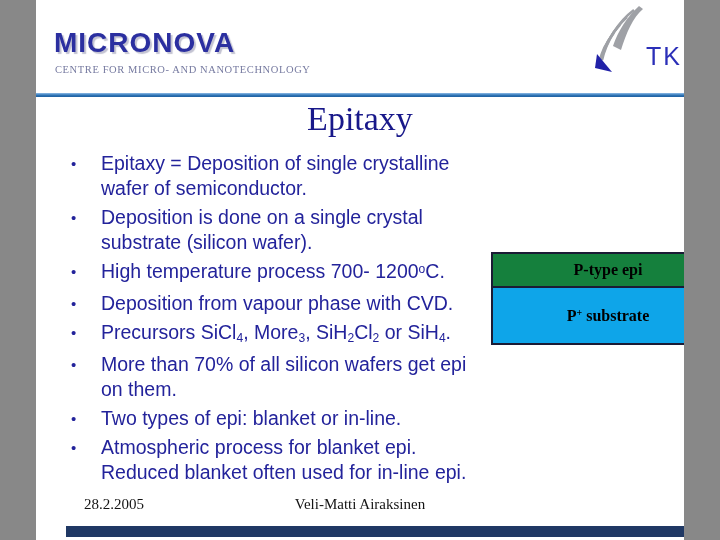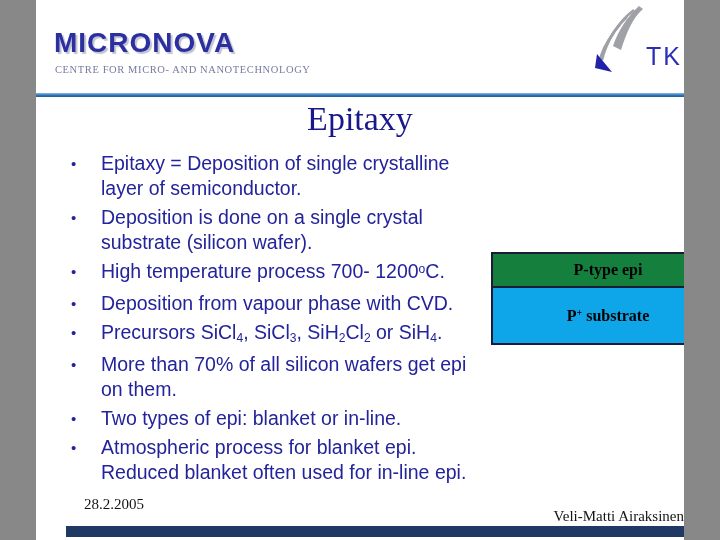--- a/index.html
+++ b/index.html
@@ -62,22 +62,22 @@
   }
   .diagram-layer:nth-child(1) { height:36px; }
   .diagram-layer:nth-child(2) { height:59px; margin-top:-2px; }
 
   
   .footer-date {
     position:absolute; left:48px; top:496px;
     font-family:"Liberation Serif", serif; font-size:15px; color:#141414;
   }
   .footer-author {
-    position:absolute; left:0; right:0; top:496px; text-align:right;
-    font-family:"Liberation Serif", serif; font-size:15px; color:#141414;margin-top:12px;
+    position:absolute; left:0; right:0; top:496px; text-align:center;
+    font-family:"Liberation Serif", serif; font-size:15px; color:#141414;
   }
   .bottom-bar {
     position:absolute; left:30px; top:526px; width:660px; height:11px;
     background:#1f3864;
   }
 </style>
 </head>
 <body>
 
 <div class="slide">
@@ -99,21 +99,21 @@
 
   <div class="header-rule"></div>
 
   <div class="slide-title">Epitaxy</div>
 
   <ul class="bullet-list">
       <li class="bullet-item">
         <span class="bullet-char">•</span>
         <div class="bullet-text">
           <div class="line"><span>Epitaxy = Deposition of single crystalline</span></div>
-          <div class="line"><span>layer of semiconductor.</span></div>
+          <div class="line"><span>wafer of semiconductor.</span></div>
         </div>
       </li>
       <li class="bullet-item">
         <span class="bullet-char">•</span>
         <div class="bullet-text">
           <div class="line"><span>Deposition is done on a single crystal</span></div>
           <div class="line"><span>substrate (silicon wafer).</span></div>
         </div>
       </li>
       <li class="bullet-item">
@@ -124,21 +124,21 @@
       </li>
       <li class="bullet-item">
         <span class="bullet-char">•</span>
         <div class="bullet-text">
           <div class="line"><span>Deposition from vapour phase with CVD.</span></div>
         </div>
       </li>
       <li class="bullet-item">
         <span class="bullet-char">•</span>
         <div class="bullet-text">
-          <div class="line"><span>Precursors SiCl</span><sub>4</sub><span>, SiCl</span><sub>3</sub><span>, SiH</span><sub>2</sub><span>Cl</span><sub>2</sub><span> or SiH</span><sub>4</sub><span>.</span></div>
+          <div class="line"><span>Precursors SiCl</span><sub>4</sub><span>, More</span><sub>3</sub><span>, SiH</span><sub>2</sub><span>Cl</span><sub>2</sub><span> or SiH</span><sub>4</sub><span>.</span></div>
         </div>
       </li>
       <li class="bullet-item">
         <span class="bullet-char">•</span>
         <div class="bullet-text">
           <div class="line"><span>More than 70% of all silicon wafers get epi</span></div>
           <div class="line"><span>on them.</span></div>
         </div>
       </li>
       <li class="bullet-item">

